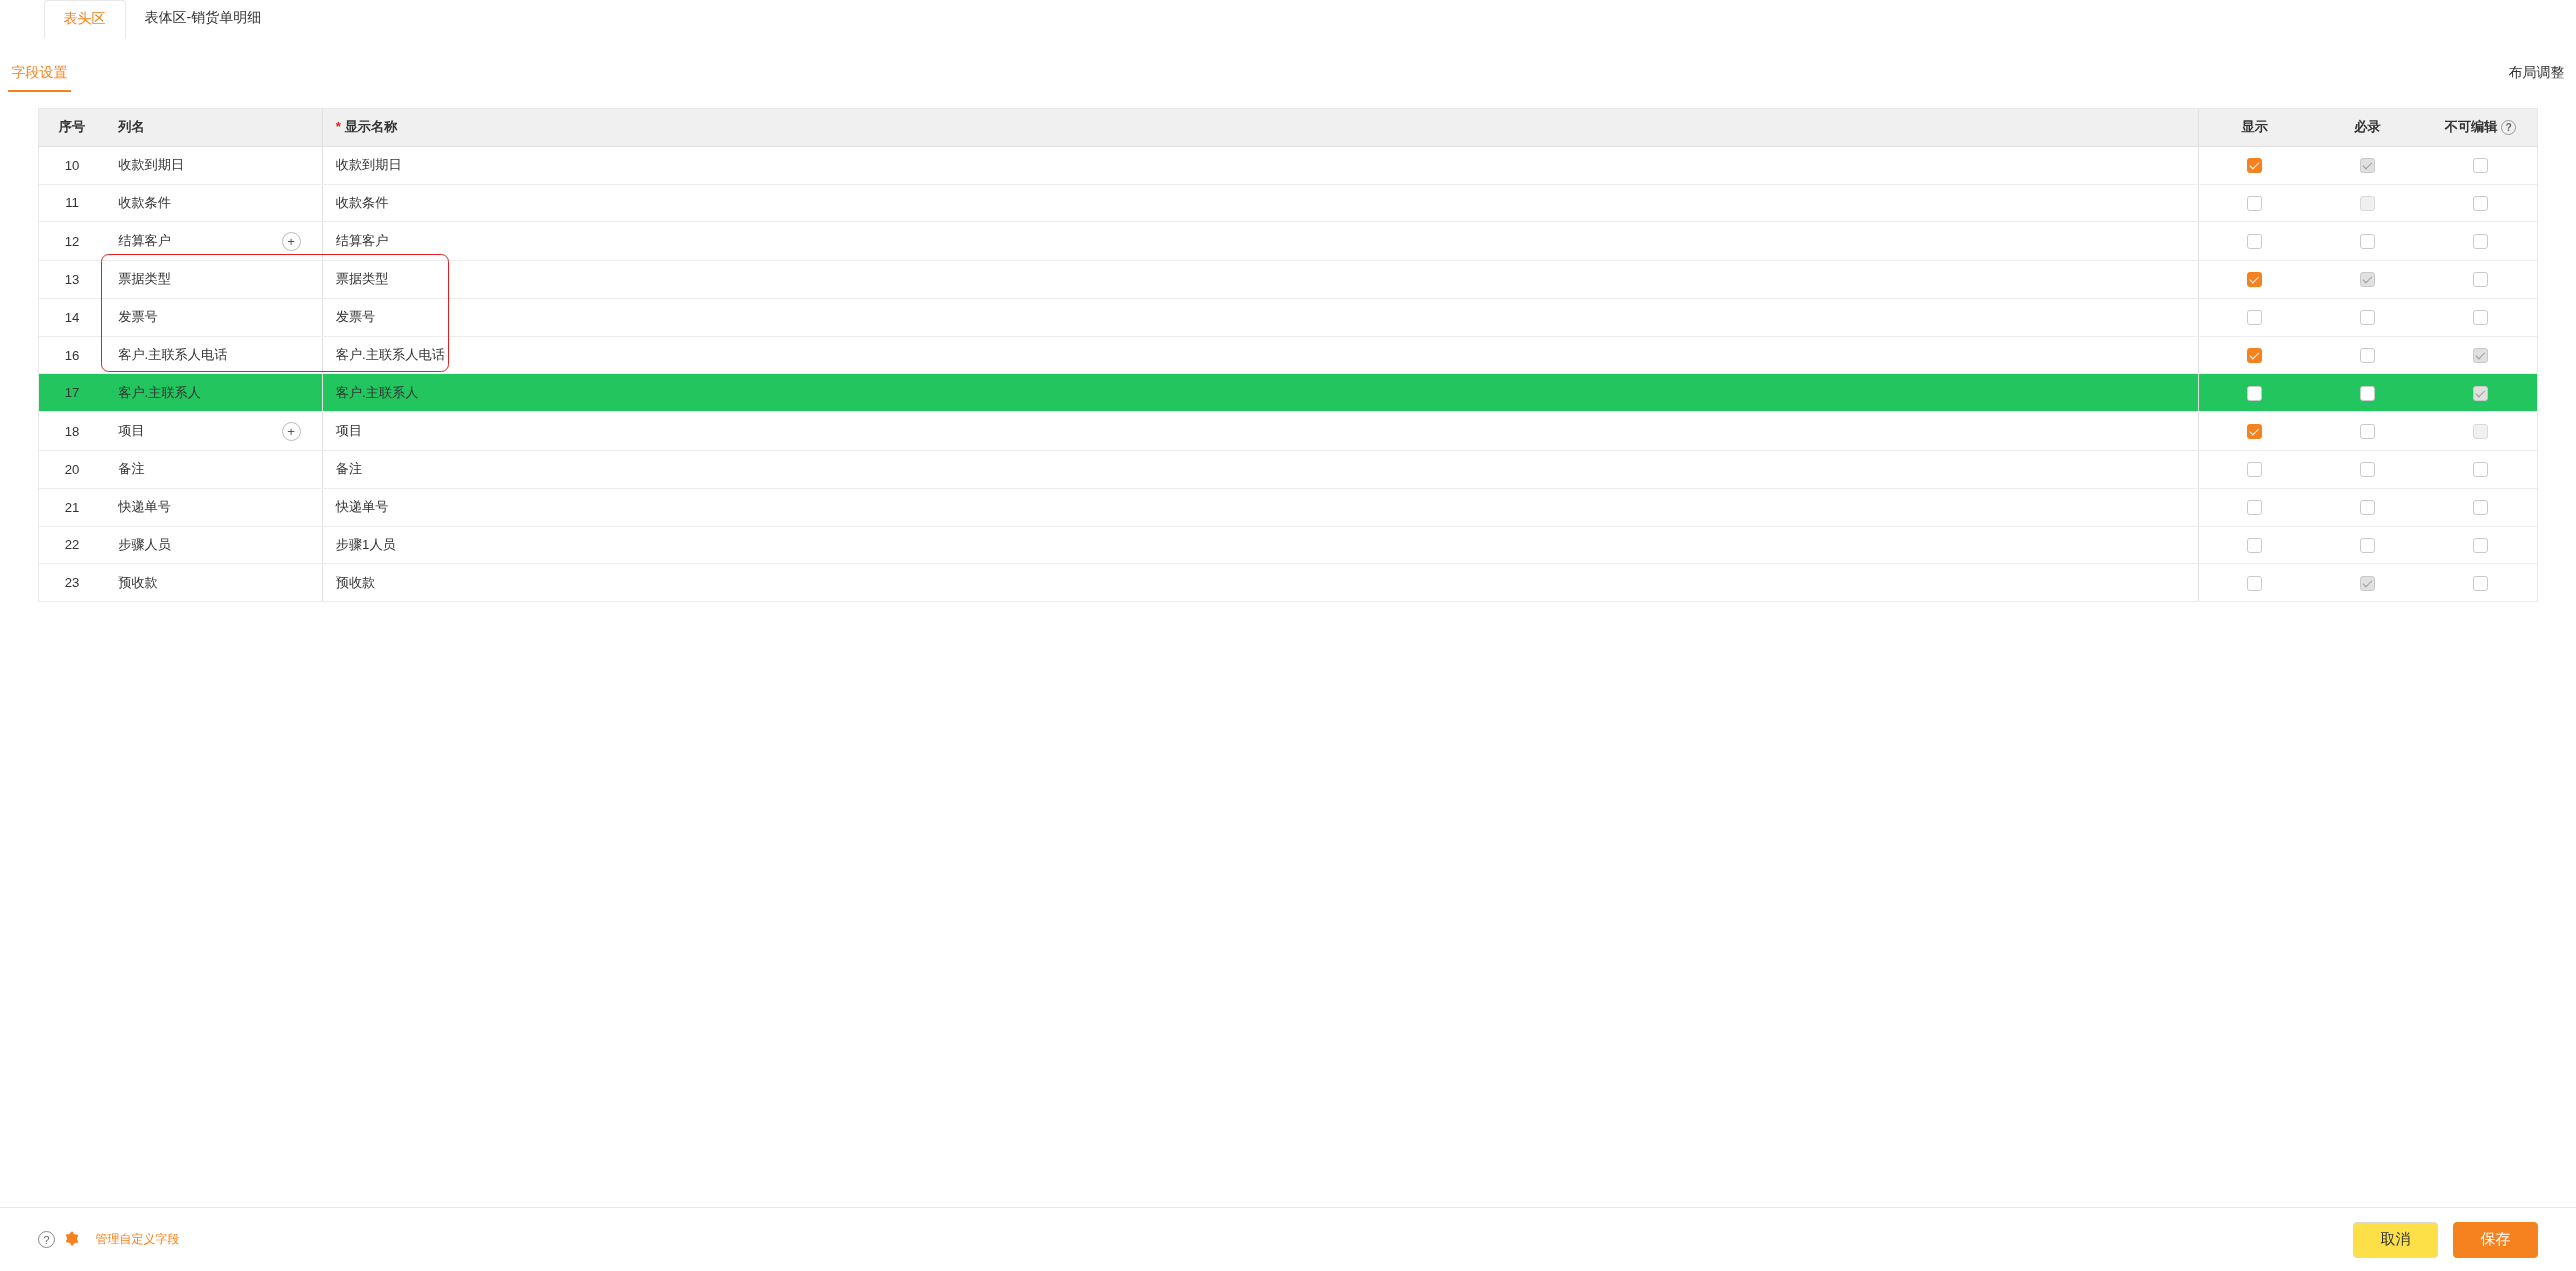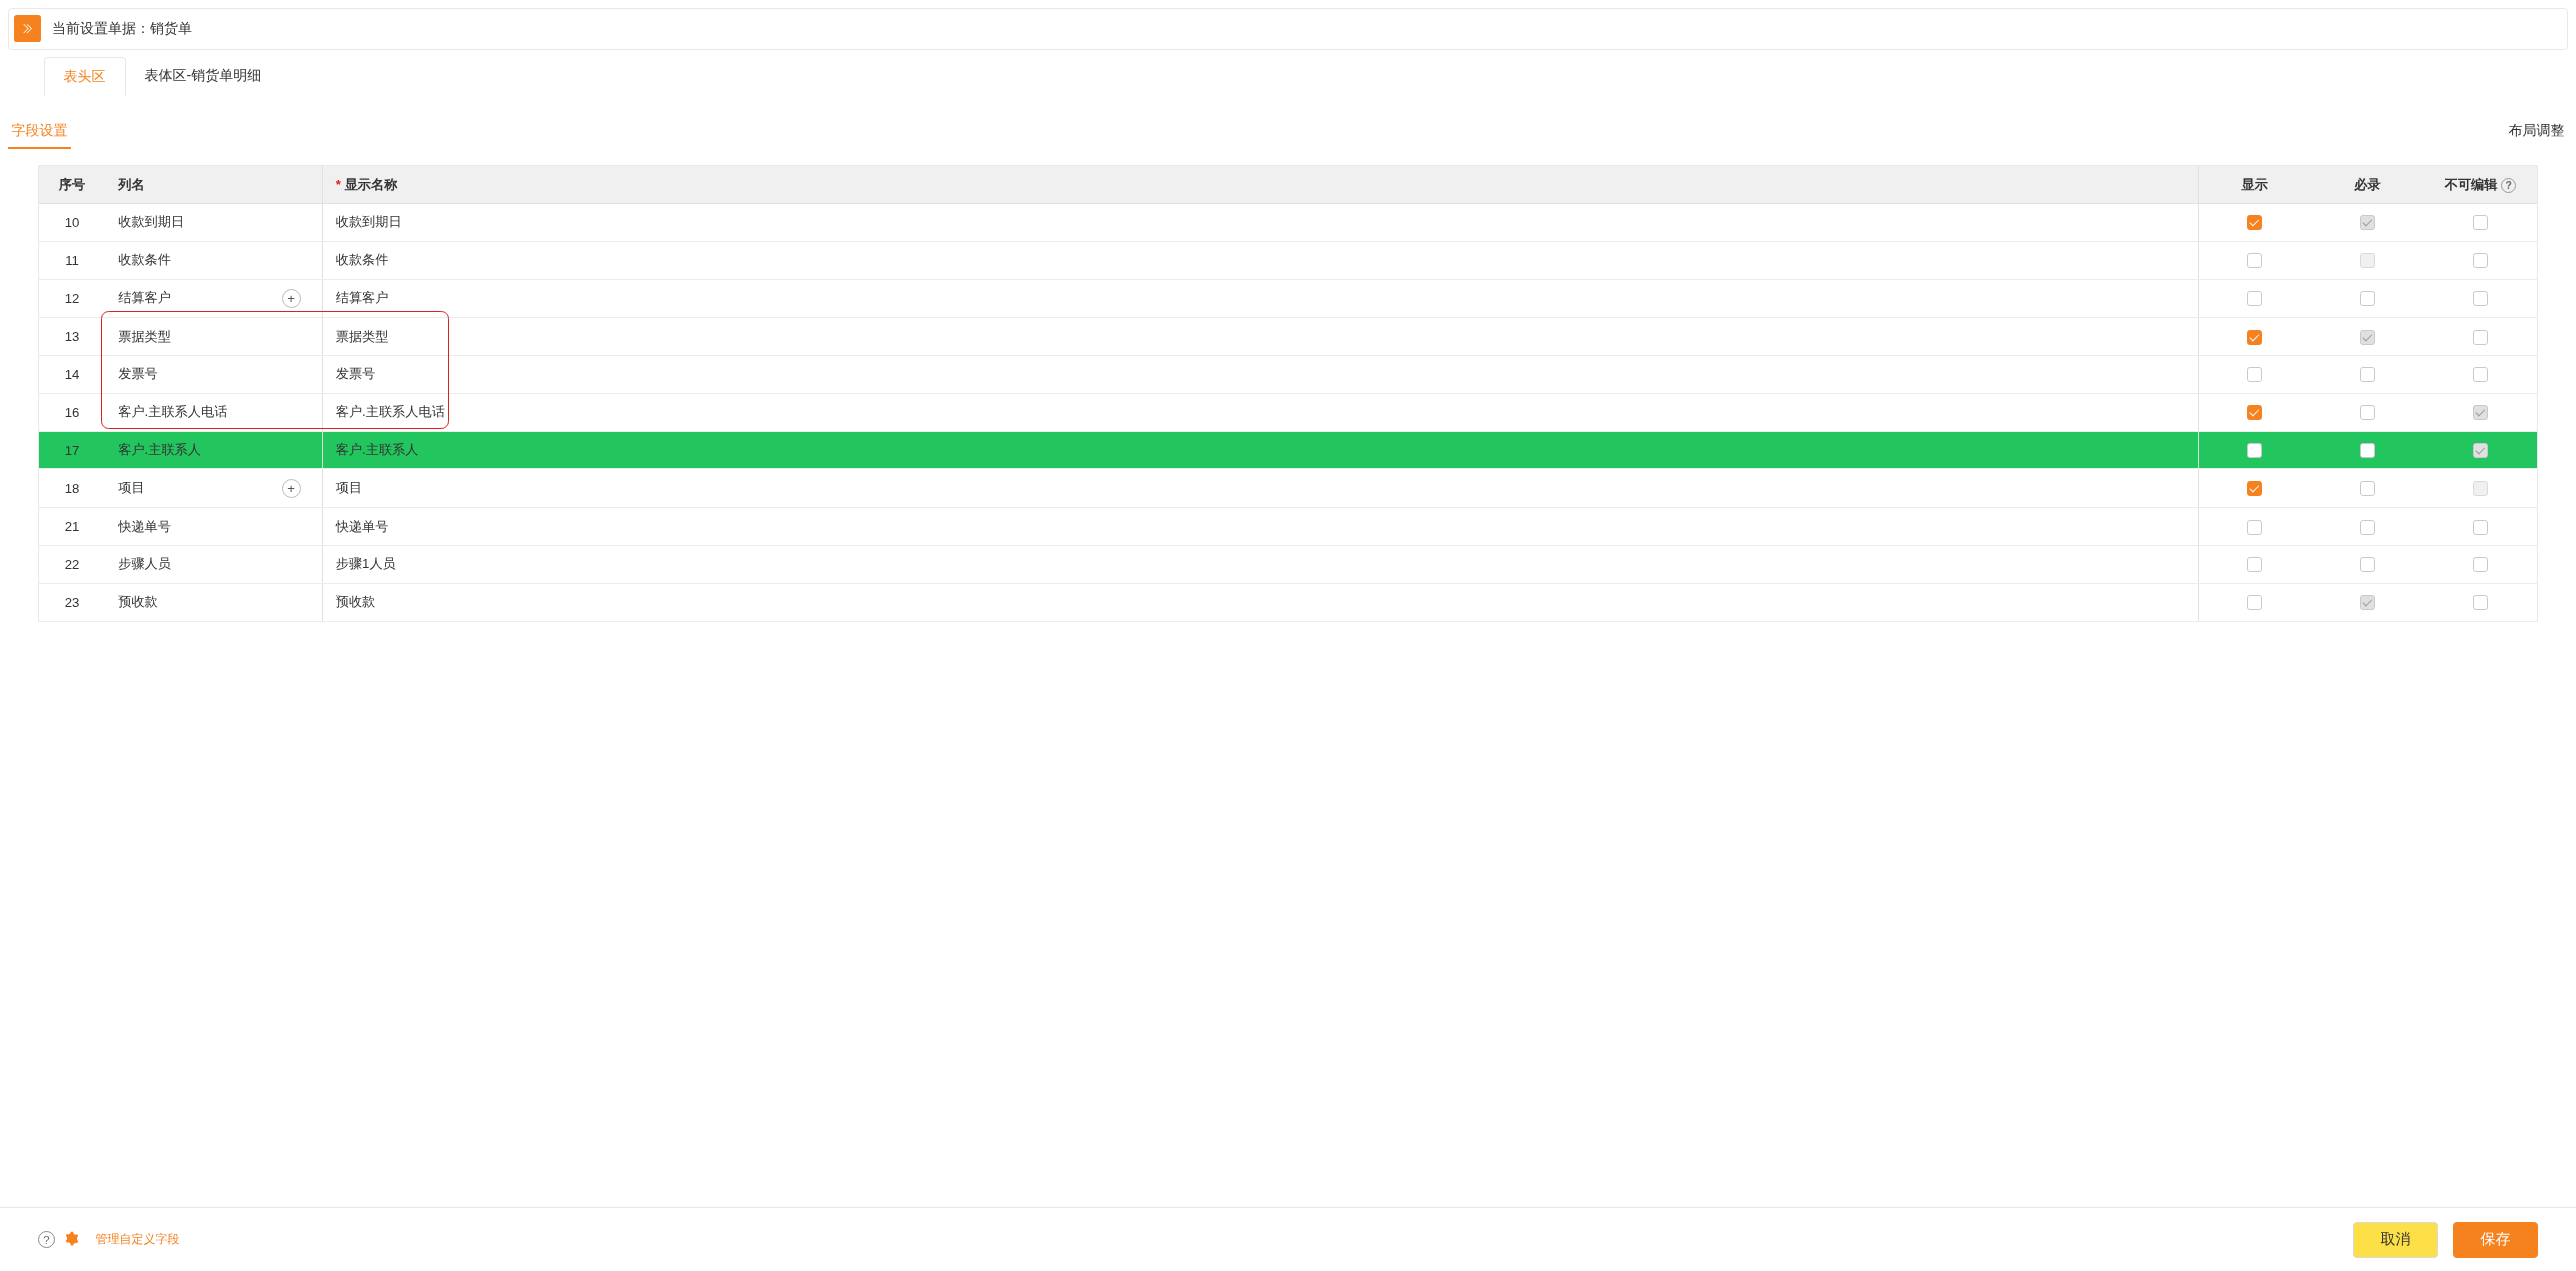--- a/index.html
+++ b/index.html
@@ -44,29 +44,20 @@
 .gear-link svg { width: 15px; height: 15px; fill: #f5821f; }
 .footer-right { display: flex; gap: 15px; }
 .btn { padding: 7.6px 26.5px; border-radius: 3.8px; font-size: 15px; cursor: pointer; border: 0.9px solid #d9d9d9; background: #fde047; color: #333; }
 .btn.primary { background: #f5821f; border-color: #f5821f; color: #fff; }
 .table-outer { position: relative; padding-bottom: 85px; }
 </style>
 </head>
 <body>
 
 <div class="container">
-  <div class="header">
-    <div class="collapse-toggle">
-      <svg viewBox="0 0 24 24">
-          <path d="M6 4l8 8-8 8 2 0 8-8-8-8zM0 4l8 8-8 8 2 0 8-8-8-8z" transform="translate(4 0)"></path>
-        </svg>
-    </div>
-    <span class="header-text">当前设置单据：</span>
-    <span class="header-text">销货单</span>
-  </div>
 
   <div class="tabs-wrap">
     <div class="section-tabs" id="section-tabs">
         <div class="section-tab active">表头区</div>
         <div class="section-tab">表体区-销货单明细</div>
       </div>
     <div class="sub-tabs" id="sub-tabs">
         <div class="sub-tab active">字段设置</div>
         <div class="sub-tab">布局调整</div>
       </div>
@@ -142,20 +133,28 @@
               <td class="center col-chk"><span class="chk"></span></td>
               <td class="center col-chk"><span class="chk checked disabled"></span></td>
             </tr>
             <tr>
               <td class="col-seq">18</td>
               <td class="col-name"><span>项目</span><span class="plus-btn">+</span></td>
               <td class="col-disp">项目</td>
               <td class="center col-chk"><span class="chk checked"></span></td>
               <td class="center col-chk"><span class="chk"></span></td>
               <td class="center col-chk"><span class="chk disabled"></span></td>
+            </tr>
+            <tr>
+              <td class="col-seq">20</td>
+              <td class="col-name"><span>备注</span></td>
+              <td class="col-disp">备注</td>
+              <td class="center col-chk"><span class="chk"></span></td>
+              <td class="center col-chk"><span class="chk"></span></td>
+              <td class="center col-chk"><span class="chk"></span></td>
             </tr>
             <tr>
               <td class="col-seq">21</td>
               <td class="col-name"><span>快递单号</span></td>
               <td class="col-disp">快递单号</td>
               <td class="center col-chk"><span class="chk"></span></td>
               <td class="center col-chk"><span class="chk"></span></td>
               <td class="center col-chk"><span class="chk"></span></td>
             </tr>
             <tr>

